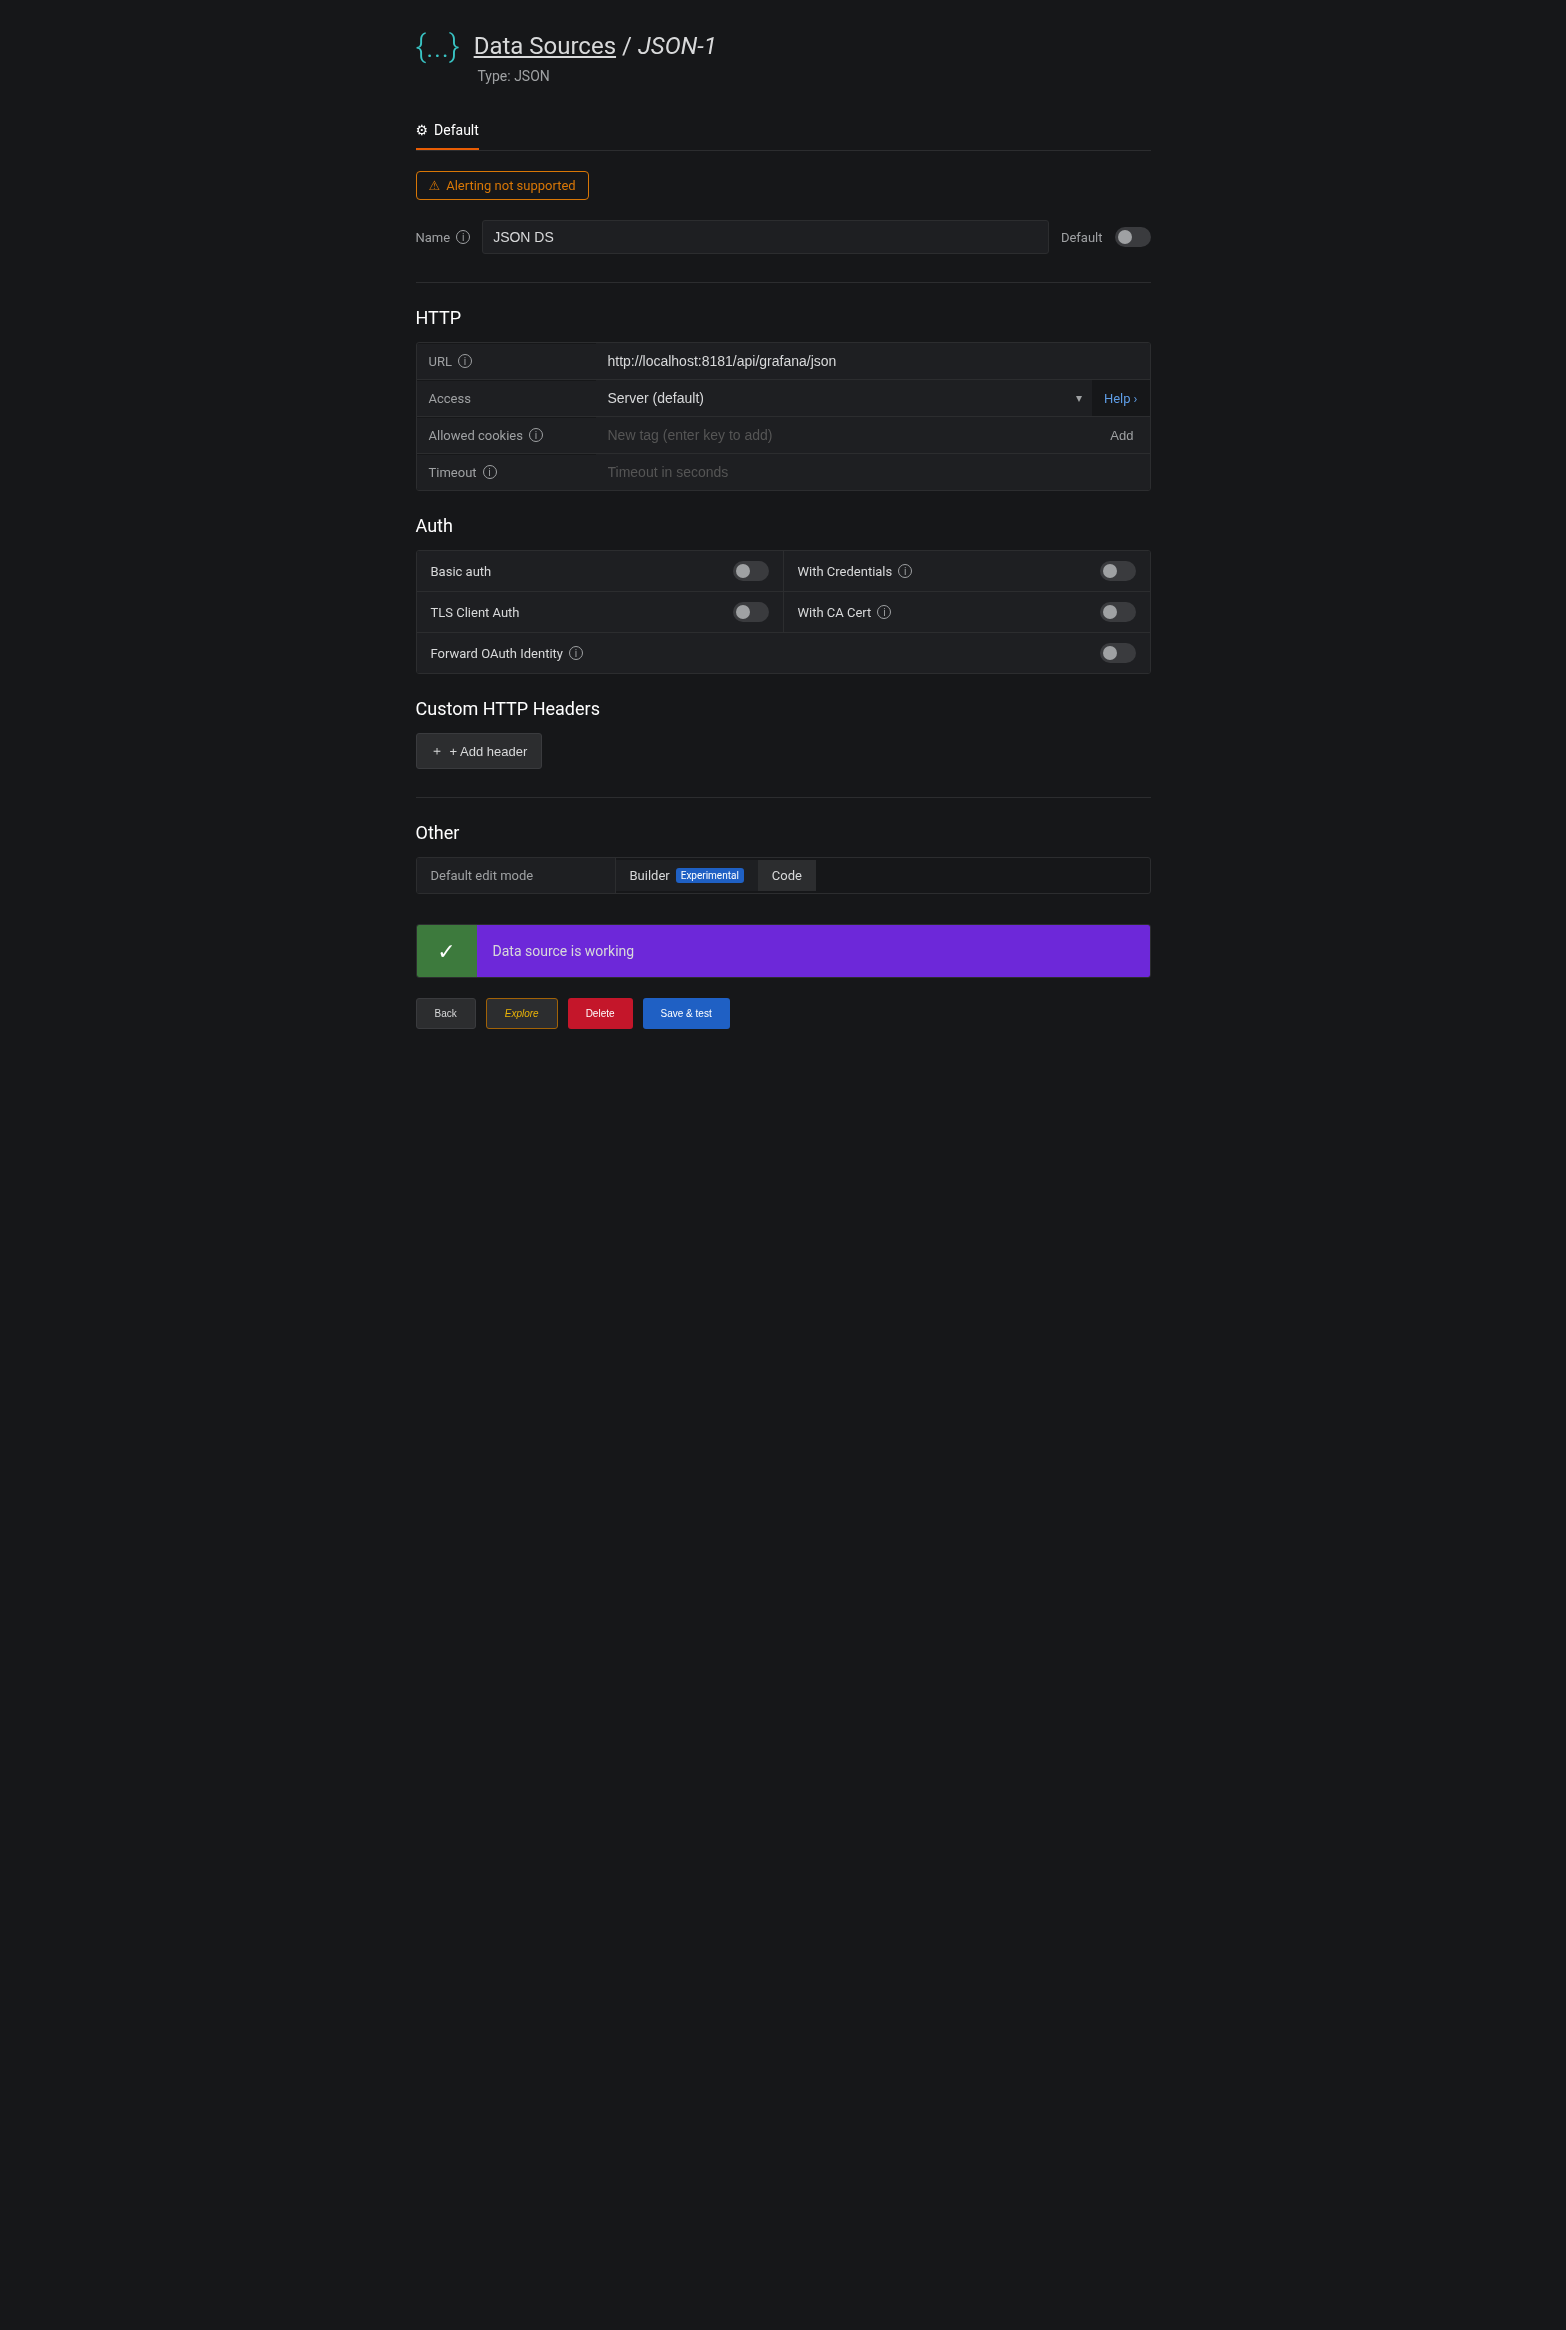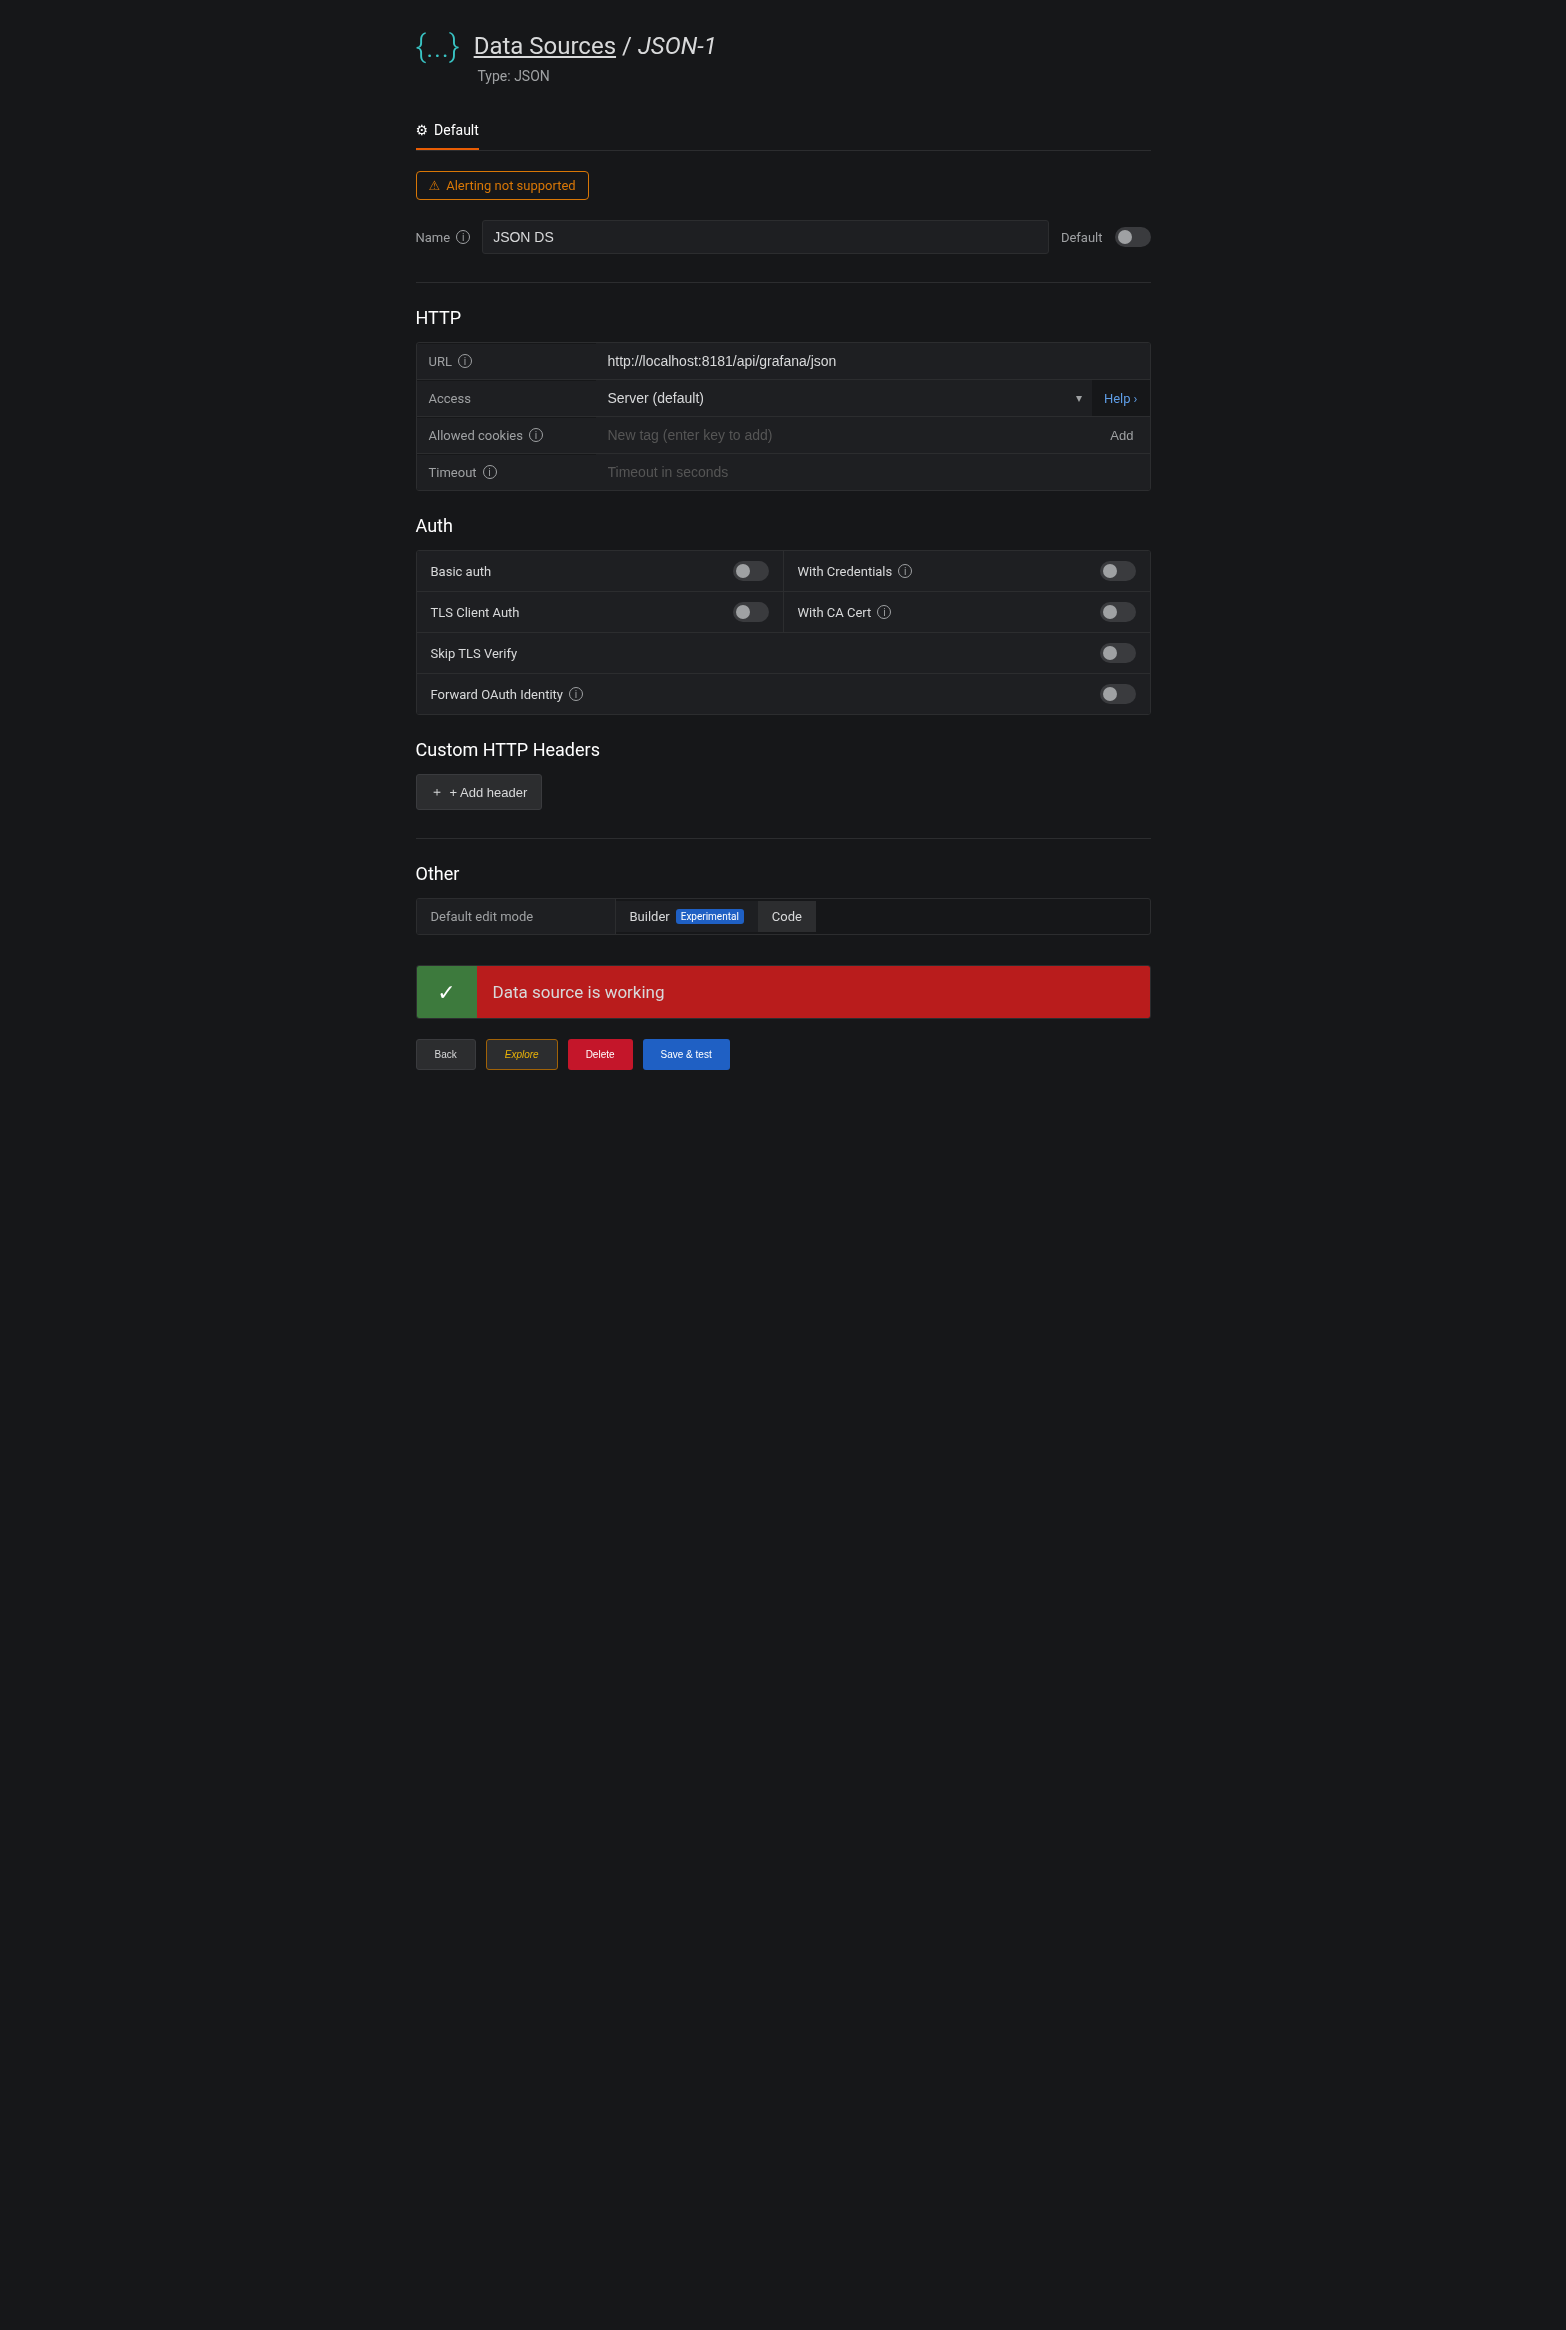--- a/index.html
+++ b/index.html
@@ -373,22 +373,22 @@
       justify-content: center;
       flex-shrink: 0;
     }
     .status-check {
       color: #fff;
       font-size: 22px;
     }
     .status-text {
       padding: 0 16px;
       color: #d8d9da;
-      font-size: 17px;
-      background: #b91c1c;
+      font-size: 14px;
+      background: #6d28d9;
       flex: 1;
       height: 52px;
       display: flex;
       align-items: center;
       text-align: right;
     }
     
     .footer-btns {
       display: flex;
       gap: 10px;
@@ -550,26 +550,20 @@
       </div>
       <div class="auth-cell">
         <span class="auth-label">
           <span>With CA Cert</span>
           <span class="info-icon">i</span>
         </span>
         <div class="toggle-track"></div>
       </div>
     </div>
 
-    <div class="auth-row">
-      <div class="auth-cell">
-        <span class="auth-label">Skip TLS Verify</span>
-        <div class="toggle-track"></div>
-      </div>
-    </div>
 
     <div class="auth-row">
       <div class="auth-cell">
         <span class="auth-label">
           <span>Forward OAuth Identity</span>
           <span class="info-icon">i</span>
         </span>
         <div class="toggle-track"></div>
       </div>
     </div>

